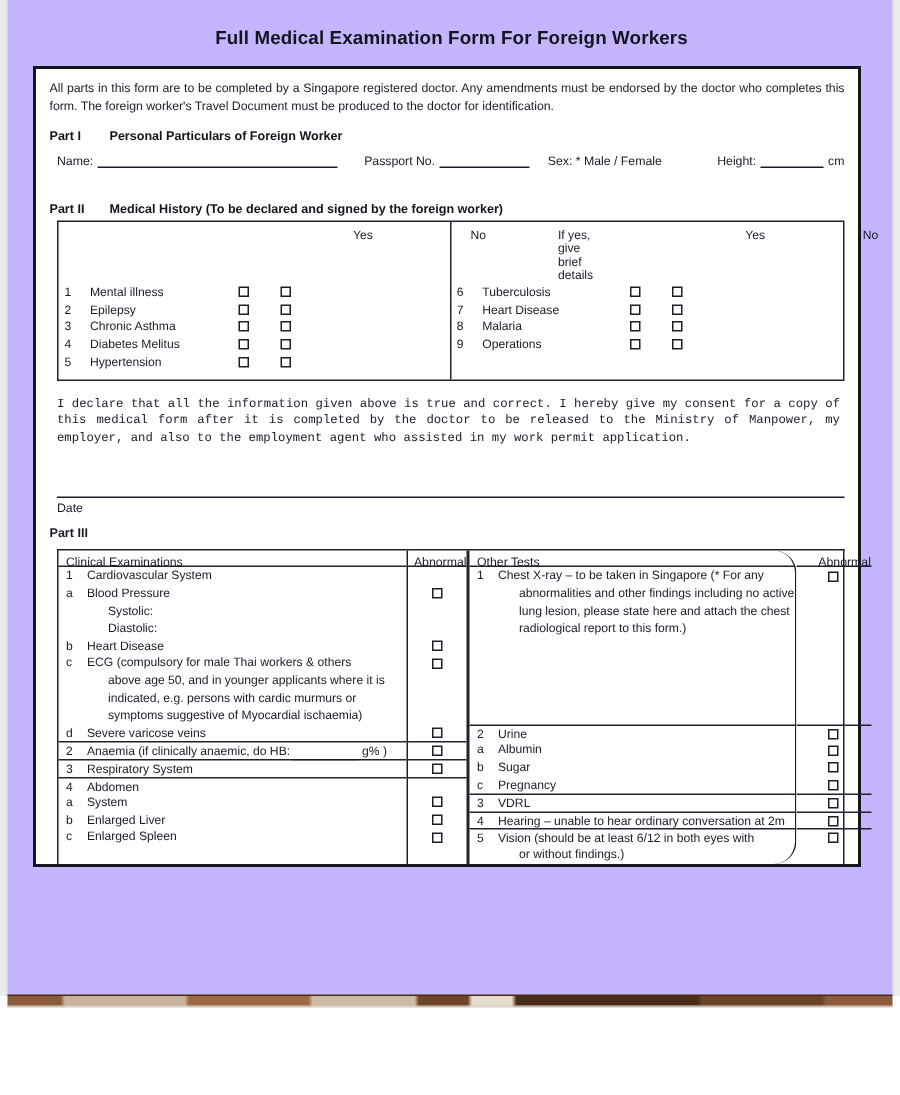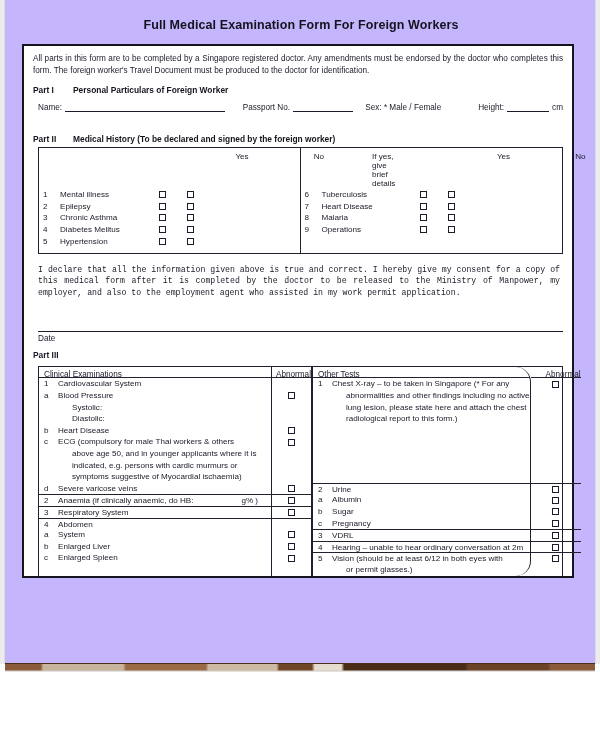--- a/index.html
+++ b/index.html
@@ -608,21 +608,21 @@
             <div class="erow tline">
               <span class="enum">4</span>
               <span class="etxt">Hearing – unable to hear ordinary conversation at 2m</span>
             </div>
             <div class="erow tline">
               <span class="enum">5</span>
               <span class="etxt">Vision (should be at least 6/12 in both eyes with</span>
             </div>
             <div class="erow">
               <span class="enum"></span>
-              <span class="etxt ind">or permit glasses.)</span>
+              <span class="etxt ind">or without findings.)</span>
             </div>
           </div>
       </div>
       <div class="col-abn2">
         <div class="th ctr">Abnormal</div>
         <div id="other-abn">
             <div class="arow">
               <span class="cbx"></span>
             </div>
             <div class="arow"></div>

